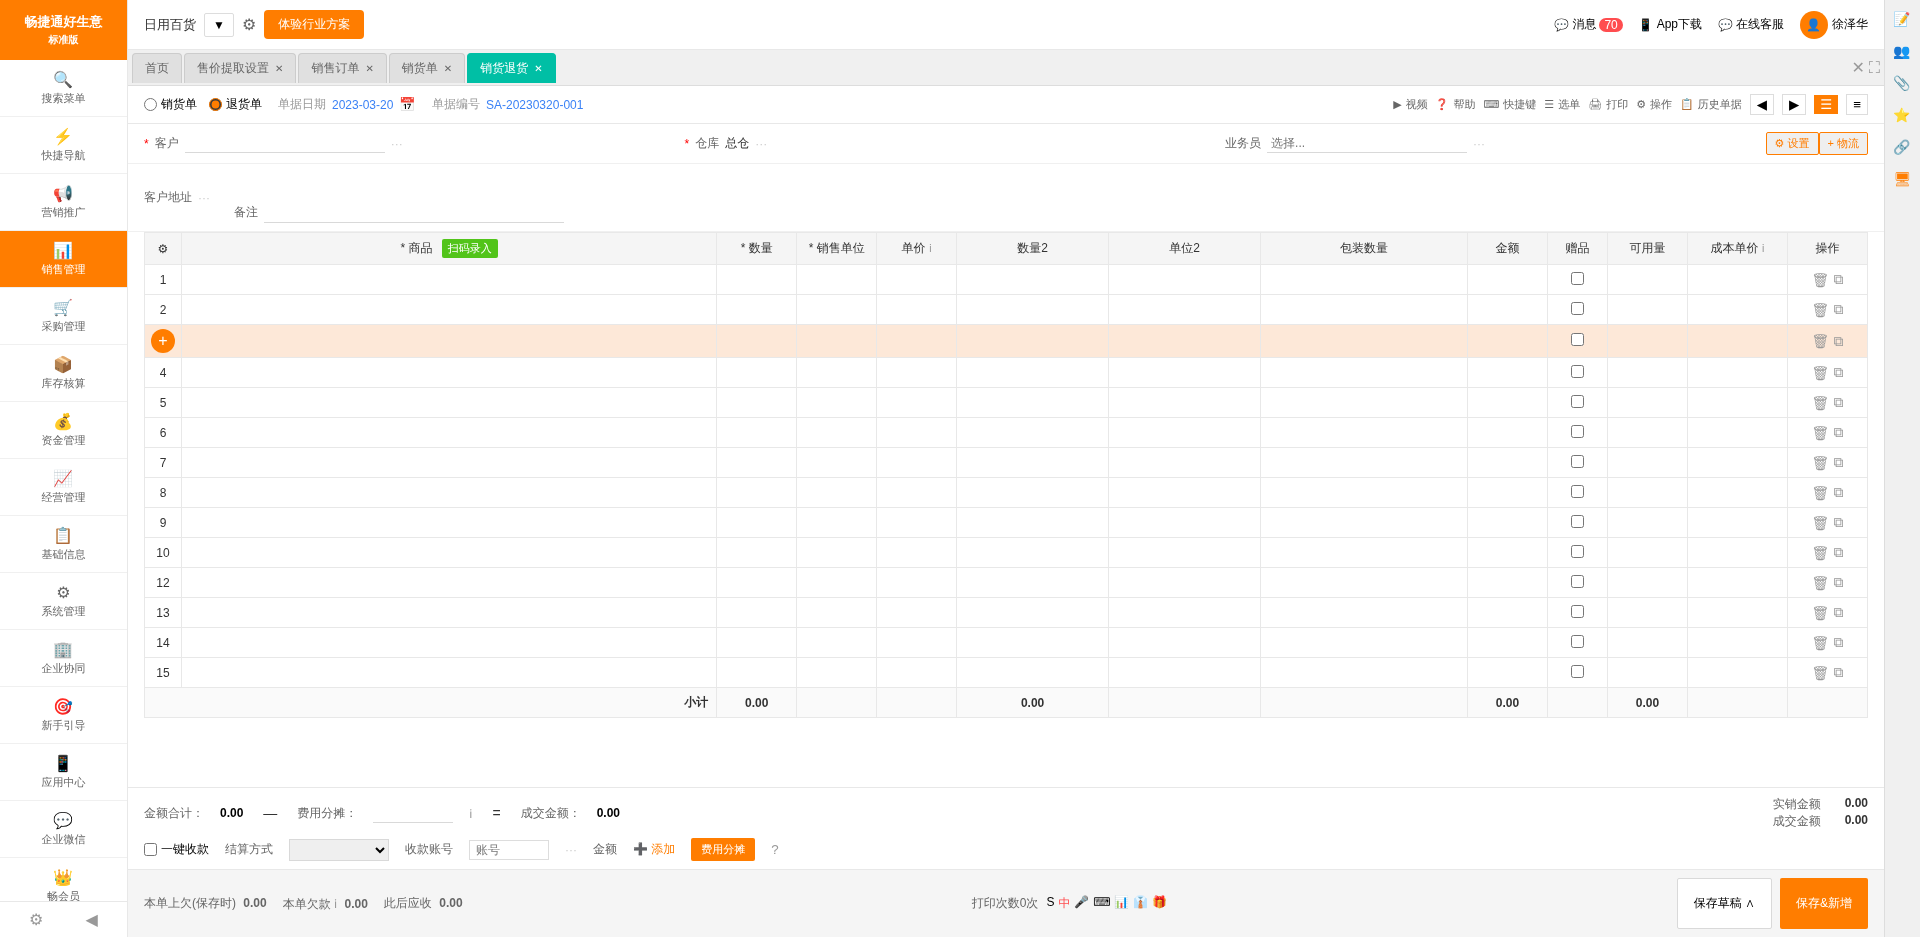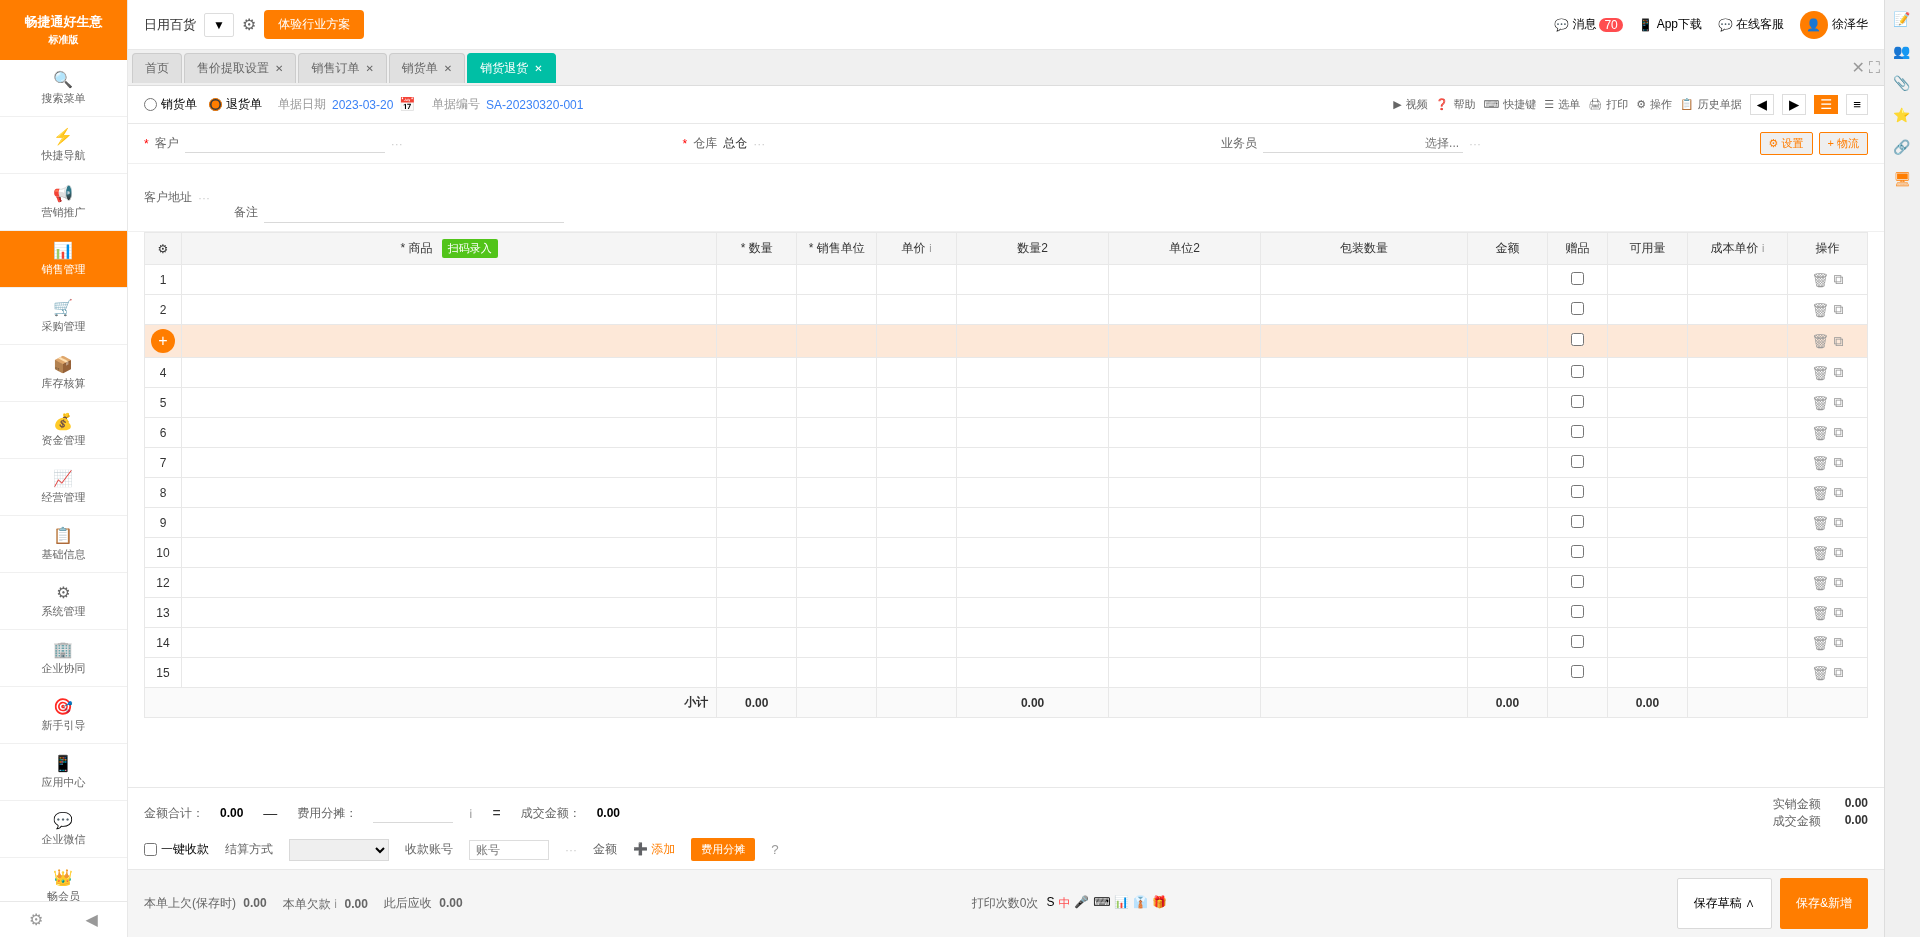--- a/index.html
+++ b/index.html
@@ -305,24 +305,24 @@
           <span class="field-dots">···</span>
         </div>
         <div style="display:flex;align-items:center;gap:6px;flex:1;">
           <span style="color:red;">*</span>
           <span style="color:#666;">仓库</span>
           <span style="color:#333;">总仓</span>
           <span class="field-dots">···</span>
         </div>
         <div style="display:flex;align-items:center;gap:6px;flex:1;">
           <span style="color:#666;">业务员</span>
-          <input type="text" class="field-input" style="width: 200px; text-align: right;" placeholder="选择...">
+          <input type="text" class="field-input" style="width: 200px;" placeholder="选择...">
           <span class="field-dots">···</span>
         </div>
-        <div style="margin-left:auto;display:flex;gap:6px;">
+        <div style="margin-left:auto;display:flex;">
           <button class="gear-settings-btn">⚙ 设置</button>
           <button class="logistics-btn-orange">+ 物流</button>
         </div>
       </div>
 
       <div style="display:flex;align-items:center;gap:24px;padding:8px 16px;border-bottom:1px solid #f0f0f0;">
         <div style="display:flex;align-items:center;gap:6px;">
           <span style="color:#666;">客户地址</span>
           <span class="field-dots">···</span>
         </div>

